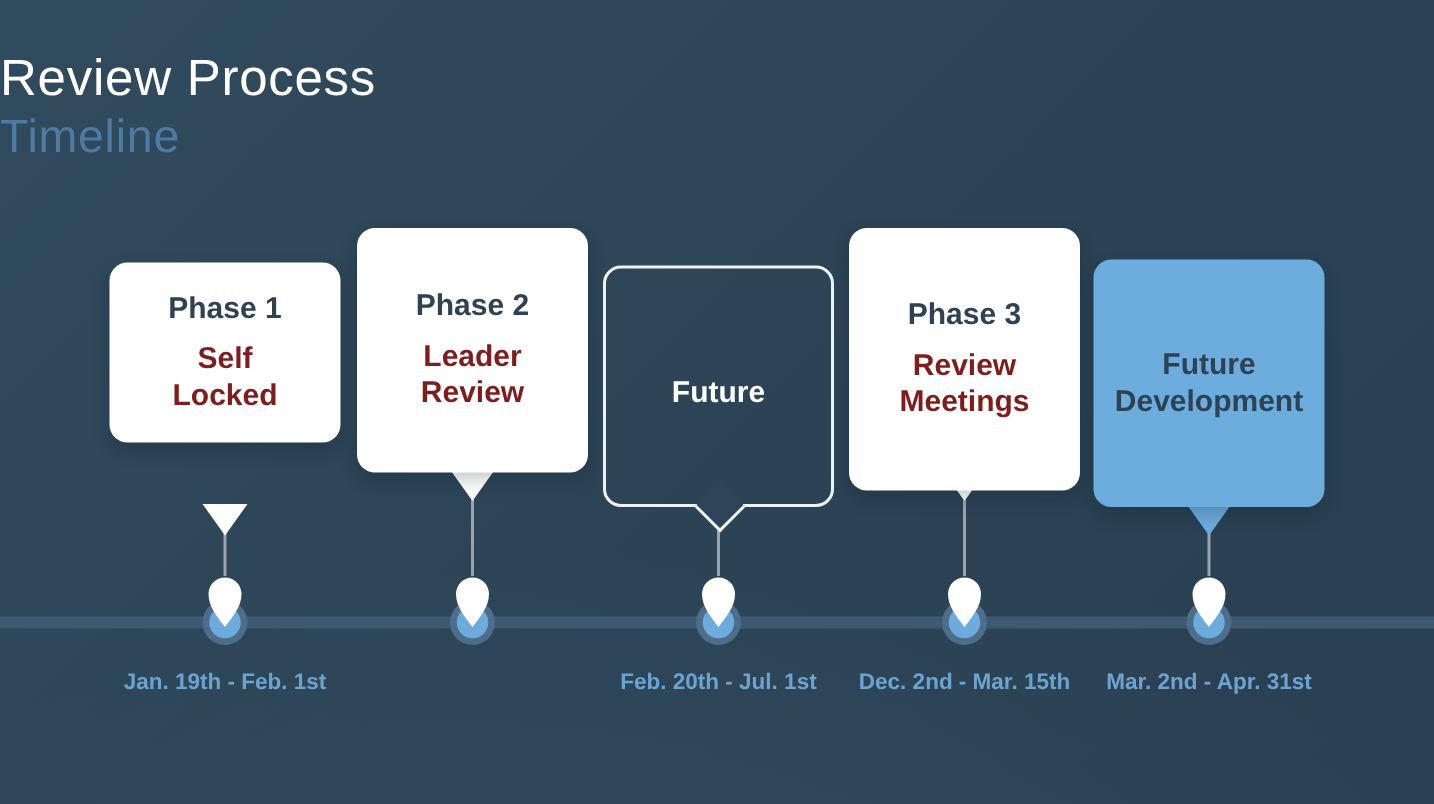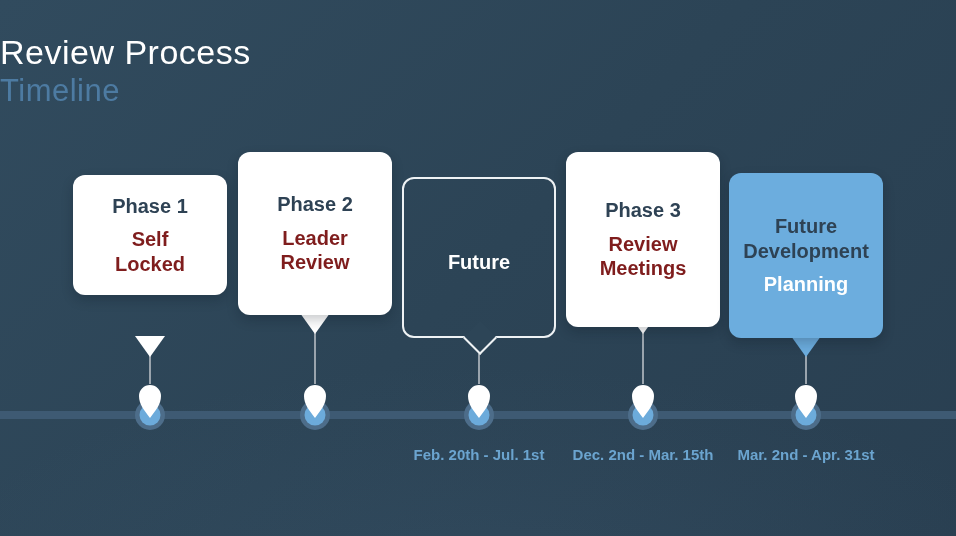--- a/index.html
+++ b/index.html
@@ -94,20 +94,21 @@
       <div class="sub">Self
 Locked</div>
     </div>
     <div class="tail"></div>
     <div class="connector"></div>
     <svg class="marker" width="40" height="54" viewBox="0 0 40 54">
       <circle cx="20" cy="34" r="15" fill="#4d6d8a"></circle>
       <circle cx="20" cy="34" r="10.5" fill="#6cabdb"></circle>
       <path d="M20,37 C14.5,29.5 9,23.5 9,15 a11,11 0 1 1 22,0 C31,23.5 25.5,29.5 20,37 Z" fill="#ffffff"></path>
     </svg>
+    <div class="date">Jan. 19th - Feb. 1st</div>
   </div>
 
   <div class="phase p2">
     <div class="card">
       <div class="heading">Phase 2</div>
       <div class="sub">Leader
 Review</div>
     </div>
     <div class="tail"></div>
     <div class="connector"></div>
@@ -145,21 +146,20 @@
       <circle cx="20" cy="34" r="10.5" fill="#6cabdb"></circle>
       <path d="M20,37 C14.5,29.5 9,23.5 9,15 a11,11 0 1 1 22,0 C31,23.5 25.5,29.5 20,37 Z" fill="#ffffff"></path>
     </svg>
     <div class="date">Dec. 2nd - Mar. 15th</div>
   </div>
 
   <div class="phase p5">
     <div class="card">
       <div class="heading">Future
 Development</div>
-      <div class="sub">Planning</div>
     </div>
     <div class="tail"></div>
     <div class="connector"></div>
     <svg class="marker" width="40" height="54" viewBox="0 0 40 54">
       <circle cx="20" cy="34" r="15" fill="#4d6d8a"></circle>
       <circle cx="20" cy="34" r="10.5" fill="#6cabdb"></circle>
       <path d="M20,37 C14.5,29.5 9,23.5 9,15 a11,11 0 1 1 22,0 C31,23.5 25.5,29.5 20,37 Z" fill="#ffffff"></path>
     </svg>
     <div class="date">Mar. 2nd - Apr. 31st</div>
   </div>

